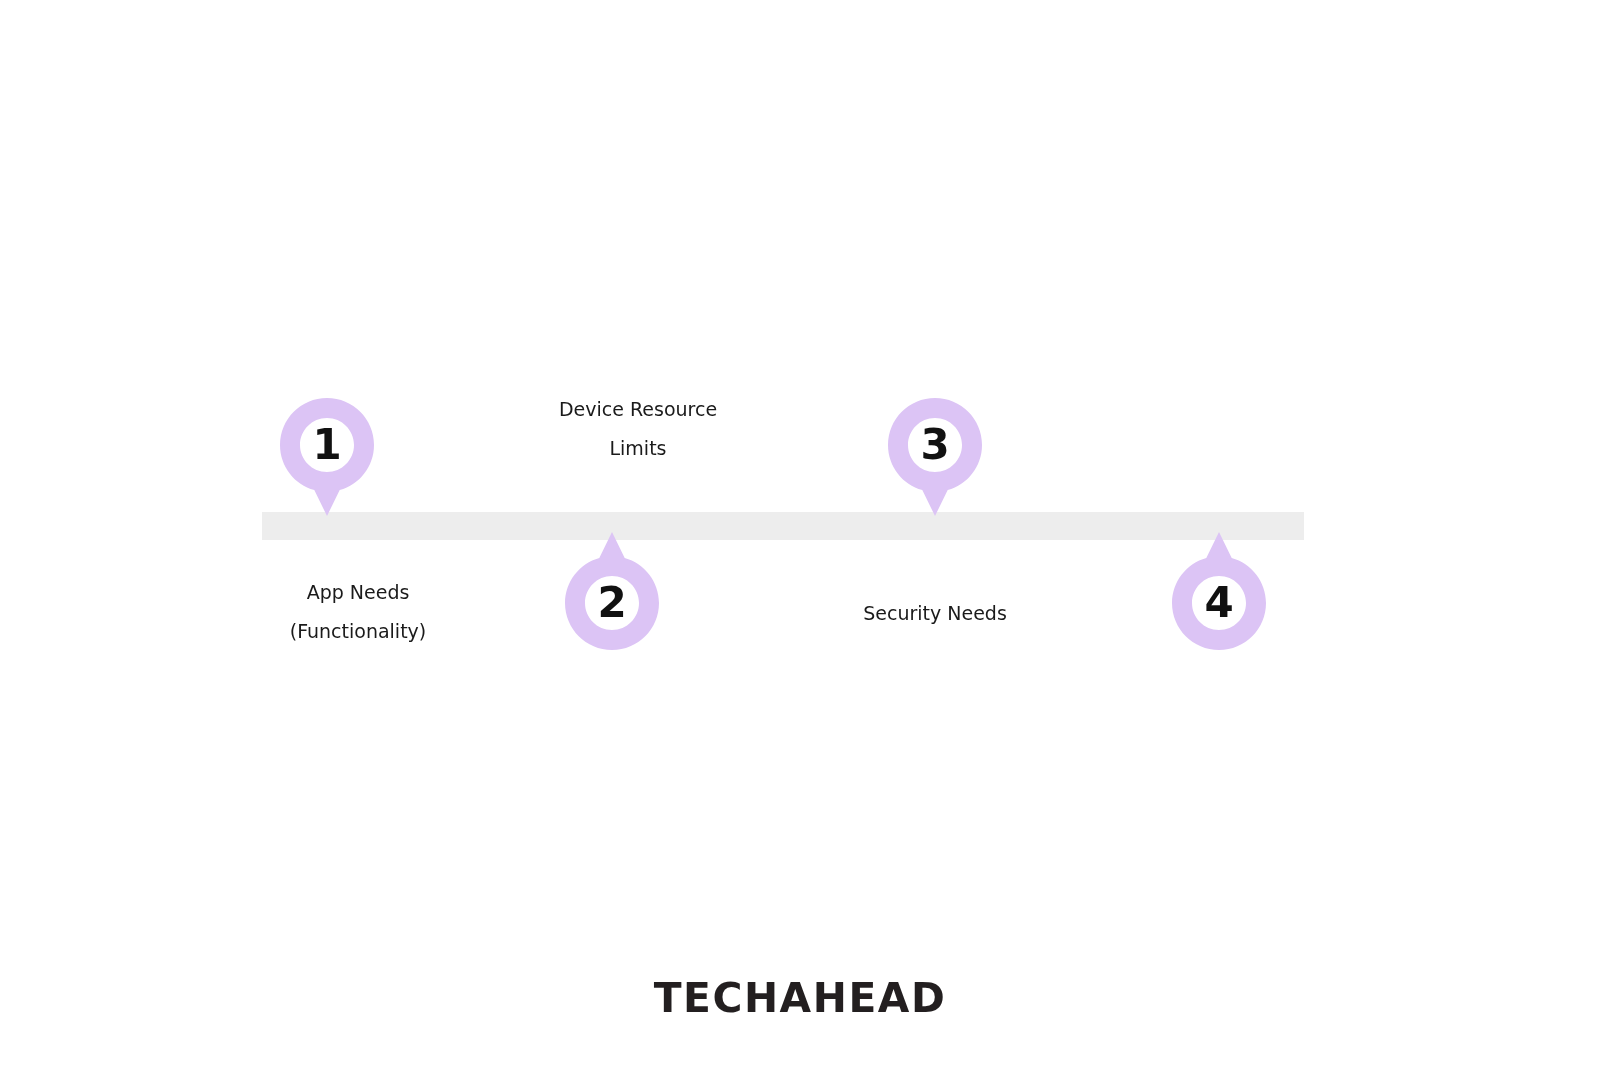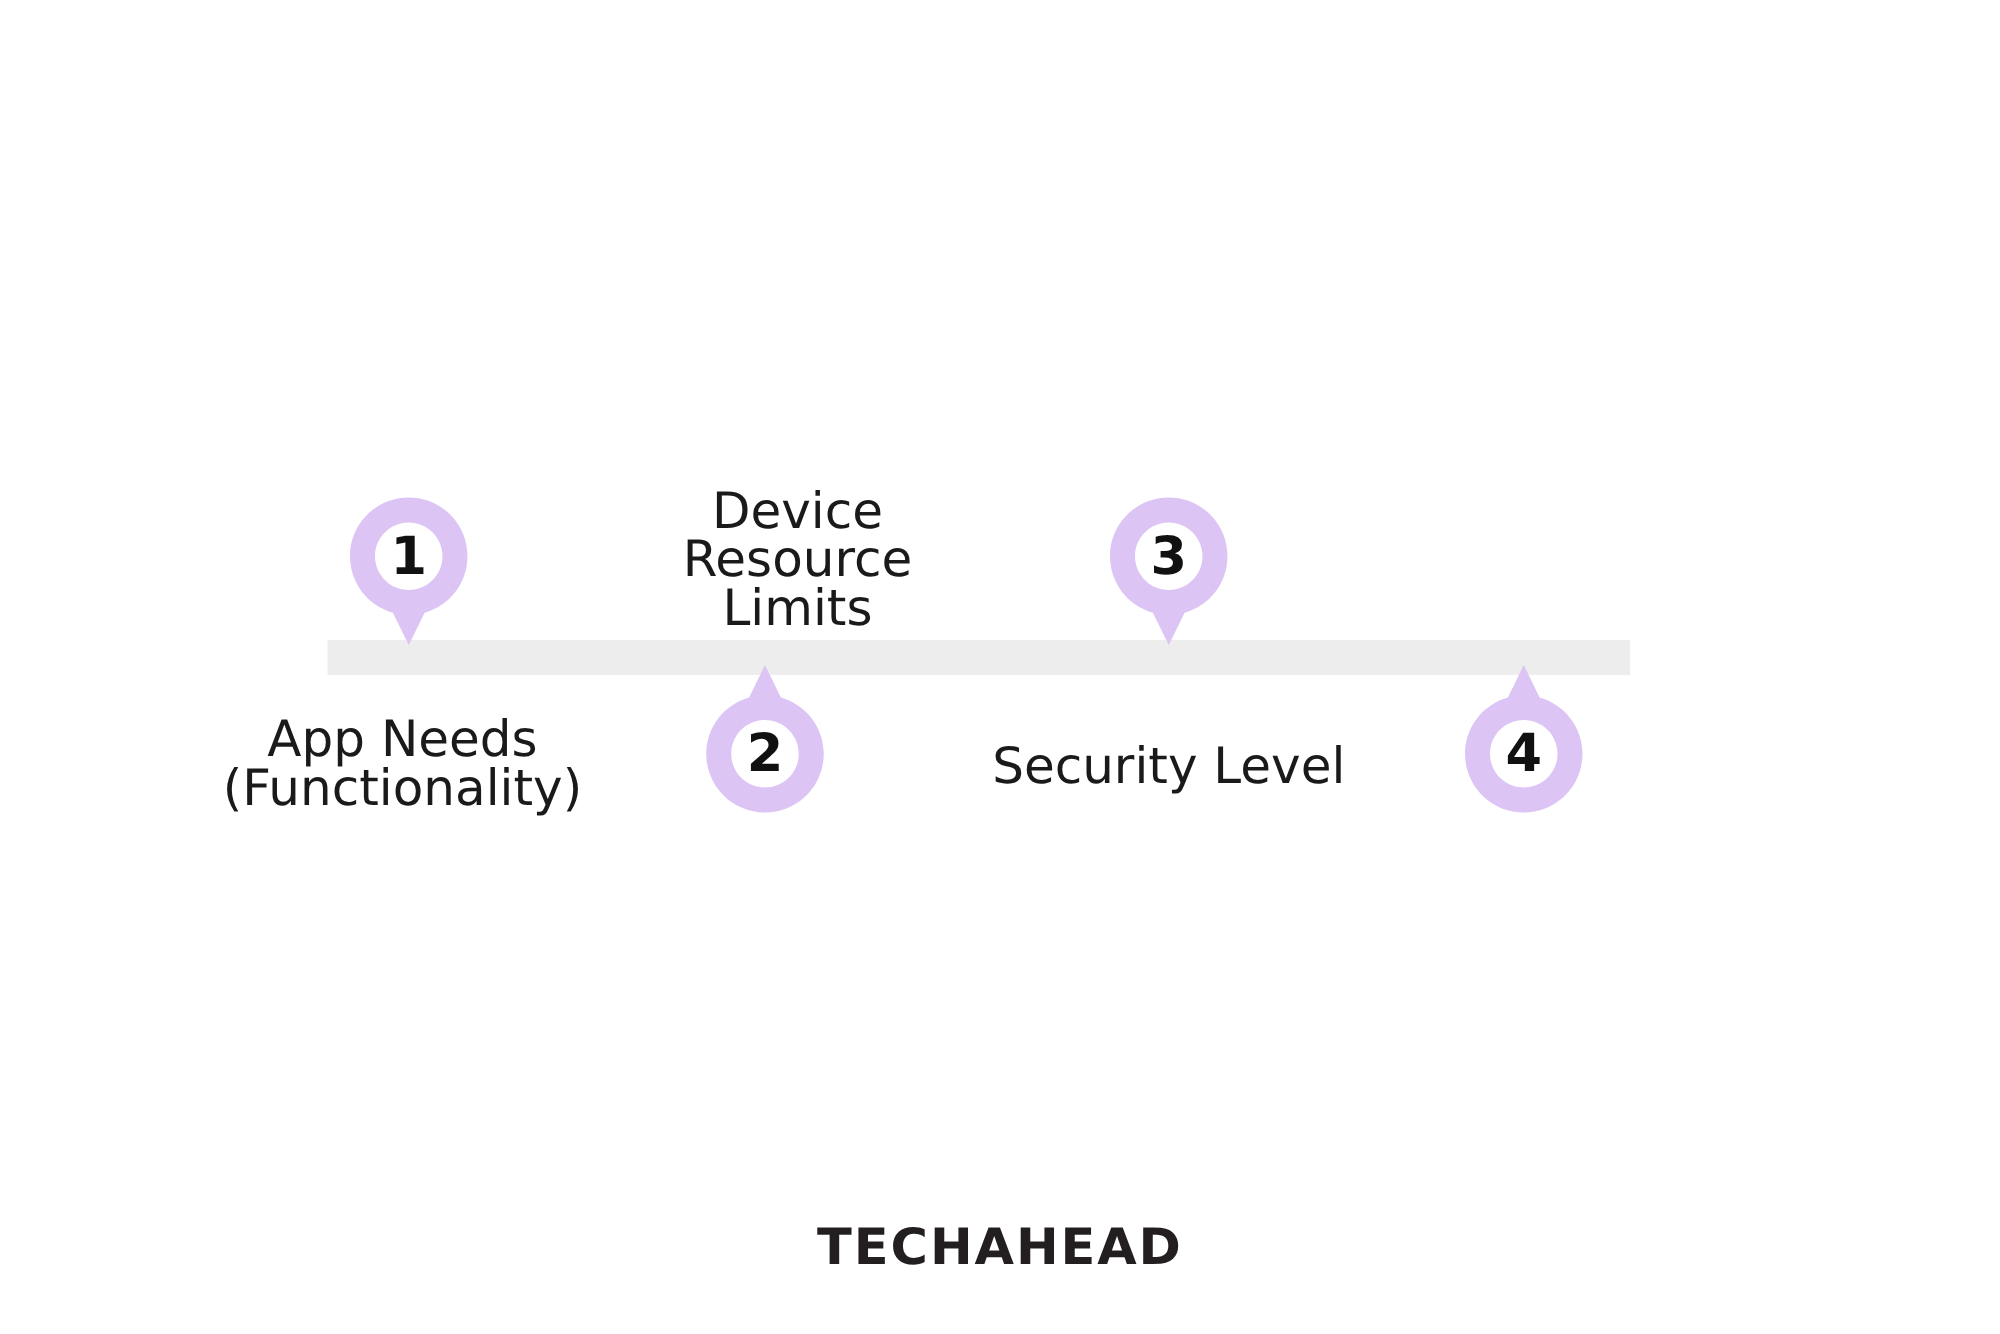--- a/index.html
+++ b/index.html
@@ -63,21 +63,21 @@
     letter-spacing: 0px;
     pointer-events: none;
   }
   .pin.pin-down .pin-number { top: 0; }
   .pin.pin-up   .pin-number { top: 0; }
 
   
   .factor-label {
     position: absolute;
     text-align: center;
-    font-size: 40px;
+    font-size: 19px;
     line-height: 39px;
     color: #1a1a1a;
     font-family: "DejaVu Sans", "Liberation Sans", sans-serif;
     font-weight: 400;
     white-space: pre-line;
   }
 
   
   .brand-logo {
     position: absolute;
@@ -103,39 +103,39 @@
 <div id="canvas">
 
   <div class="timeline-bar"></div>
 
   <div class="pin pin-down" style="left:280px; top:398px;">
     <svg class="pin-svg" viewBox="0 0 94 120">
       <path d="M47 0 C21.0 0 0 21.0 0 47 C0 68.5 14.6 86.7 34.3 92.1 L47 118 L59.7 92.1 C79.4 86.7 94 68.5 94 47 C94 21.0 73.0 0 47 0 Z M47 20 C61.9 20 74 32.1 74 47 C74 61.9 61.9 74 47 74 C32.1 74 20 61.9 20 47 C20 32.1 32.1 20 47 20 Z" fill="#dcc4f5"></path>
     </svg>
     <div class="pin-number">1</div>
   </div>
-  <div class="factor-label" style="left:172px; top:573px; width:300px;">App Needs
+  <div class="factor-label" style="left:208px; top:573px; width:300px;">App Needs
 (Functionality)</div>
 
   <div class="pin pin-up" style="left:565px; top:556px;">
     <svg class="pin-svg" viewBox="0 0 94 120">
       <path d="M47 120 C21.0 120 0 99.0 0 73 C0 51.5 14.6 33.3 34.3 27.9 L47 2 L59.7 27.9 C79.4 33.3 94 51.5 94 73 C94 99.0 73.0 120 47 120 Z M47 100 C61.9 100 74 87.9 74 73 C74 58.1 61.9 46 47 46 C32.1 46 20 58.1 20 73 C20 87.9 32.1 100 47 100 Z" fill="#dcc4f5"></path>
     </svg>
     <div class="pin-number">2</div>
   </div>
   <div class="factor-label" style="left:488px; top:390px; width:300px;">Device Resource
 Limits</div>
 
   <div class="pin pin-down" style="left:888px; top:398px;">
     <svg class="pin-svg" viewBox="0 0 94 120">
       <path d="M47 0 C21.0 0 0 21.0 0 47 C0 68.5 14.6 86.7 34.3 92.1 L47 118 L59.7 92.1 C79.4 86.7 94 68.5 94 47 C94 21.0 73.0 0 47 0 Z M47 20 C61.9 20 74 32.1 74 47 C74 61.9 61.9 74 47 74 C32.1 74 20 61.9 20 47 C20 32.1 32.1 20 47 20 Z" fill="#dcc4f5"></path>
     </svg>
     <div class="pin-number">3</div>
   </div>
-  <div class="factor-label" style="left:785px; top:594px; width:300px;">Security Level</div>
+  <div class="factor-label" style="left:785px; top:594px; width:300px;">Security Needs</div>
 
   <div class="pin pin-up" style="left:1172px; top:556px;">
     <svg class="pin-svg" viewBox="0 0 94 120">
       <path d="M47 120 C21.0 120 0 99.0 0 73 C0 51.5 14.6 33.3 34.3 27.9 L47 2 L59.7 27.9 C79.4 33.3 94 51.5 94 73 C94 99.0 73.0 120 47 120 Z M47 100 C61.9 100 74 87.9 74 73 C74 58.1 61.9 46 47 46 C32.1 46 20 58.1 20 73 C20 87.9 32.1 100 47 100 Z" fill="#dcc4f5"></path>
     </svg>
     <div class="pin-number">4</div>
   </div>
 
   <div class="brand-logo">
     <span class="logo-text">TECHAHEAD</span>

